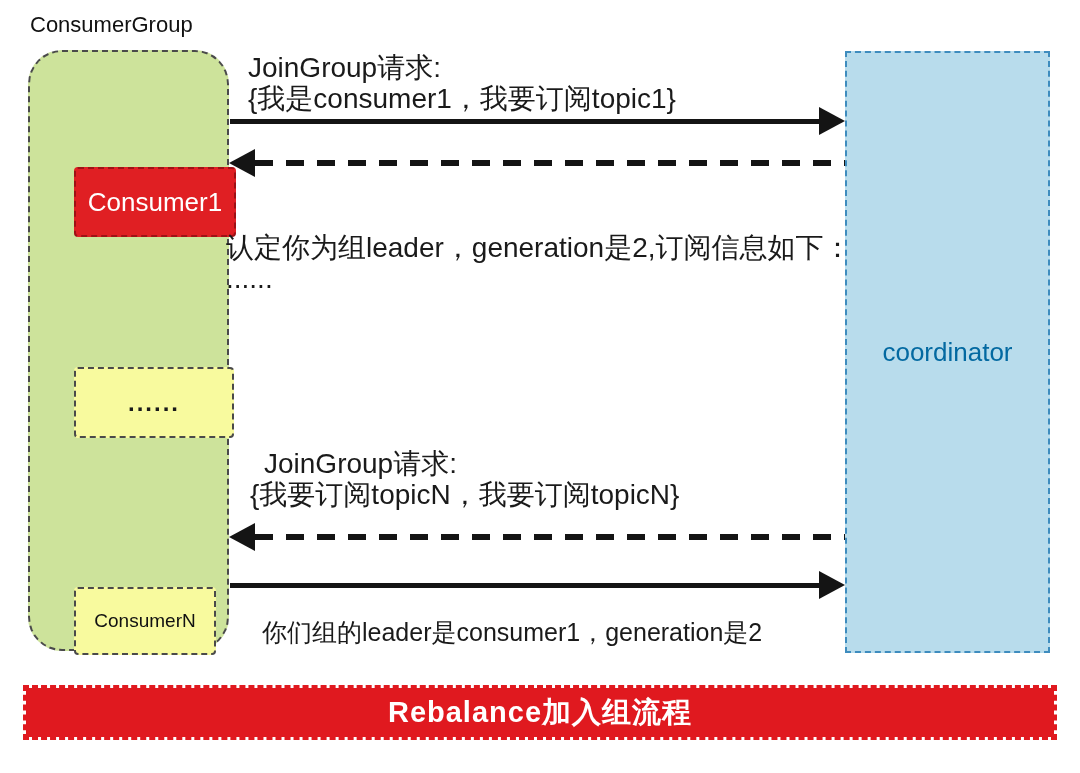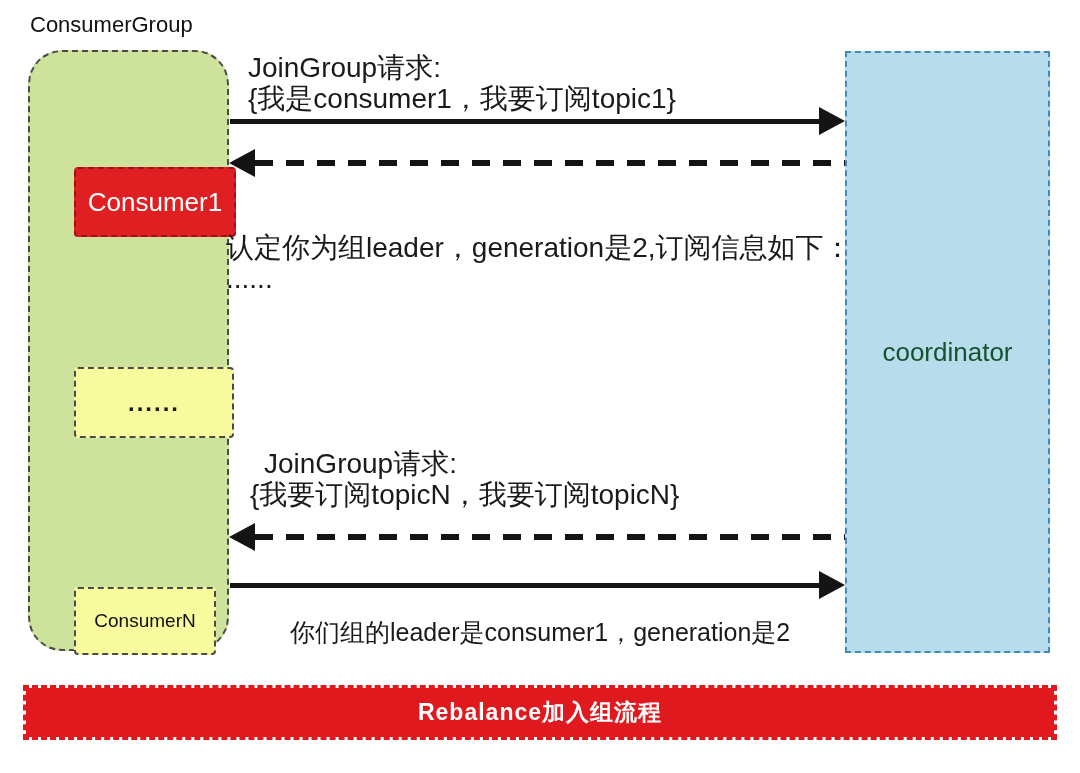--- a/index.html
+++ b/index.html
@@ -71,21 +71,21 @@
   .coordinator-box {
     position: absolute;
     left: 845px; top: 51px;
     width: 205px; height: 602px;
     background: #b8dcec;
     border: 2px dashed #3e8cbe;
     display: flex;
     align-items: center;
     justify-content: center;
     font-size: 26px;
-    color: #14532d;
+    color: #0369a1;
   }
 
   .arrow { position: absolute; }
   .line-solid {
     position: absolute;
     height: 5px;
     background: #141414;
   }
   .line-dashed {
     position: absolute;
@@ -119,21 +119,21 @@
     position: absolute;
     left: 23px; top: 685px;
     width: 1034px; height: 55px;
     background: #e0191f;
     background-clip: padding-box;
     border: 3px dashed #e0191f;
     display: flex;
     align-items: center;
     justify-content: center;
     color: #ffffff;
-    font-size: 23px;
+    font-size: 29px;
     font-weight: bold;
     letter-spacing: 1px;
   }
 </style>
 </head>
 <body>
 
 <div class="canvas">
 
   <div class="cg-label">ConsumerGroup</div>
@@ -182,21 +182,21 @@
   <div class="msg" style="left:226px; top:195px;margin-top:37px;">
     <div>认定你为组leader，generation是2,订阅信息如下：</div>
     <div>......</div>
   </div>
 
   <div class="msg" style="left:250px; top:448px;">
     <div style="margin-left:14px;">JoinGroup请求:</div>
     <div>{我要订阅topicN，我要订阅topicN}</div>
   </div>
 
-  <div class="msg" style="left:262px; top:617px; font-size:25px;margin-left:28px;">
+  <div class="msg" style="left:262px; top:617px; font-size:25px;">
     <div>你们组的leader是consumer1，generation是2</div>
   </div>
 
   <div class="banner">
     <span>Rebalance加入组流程</span>
   </div>
 
 </div>
 
 </body></html>

